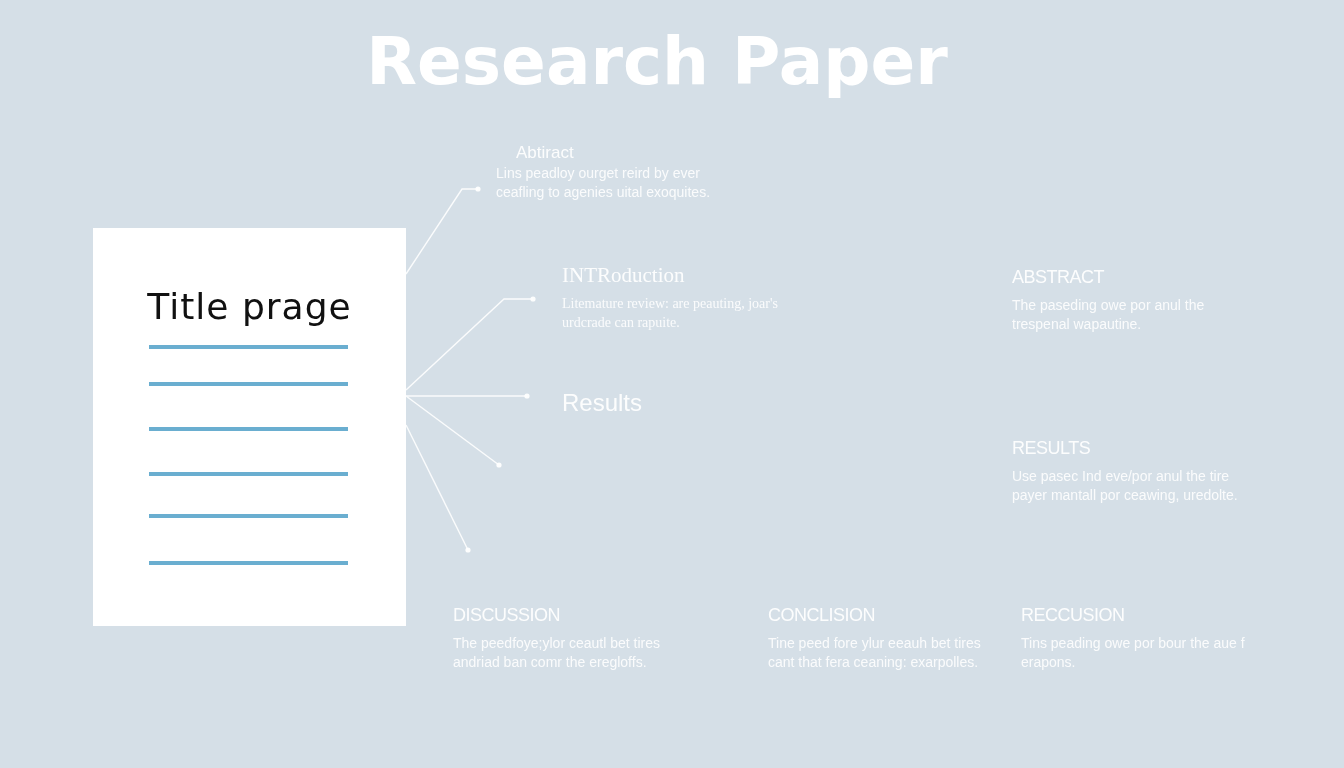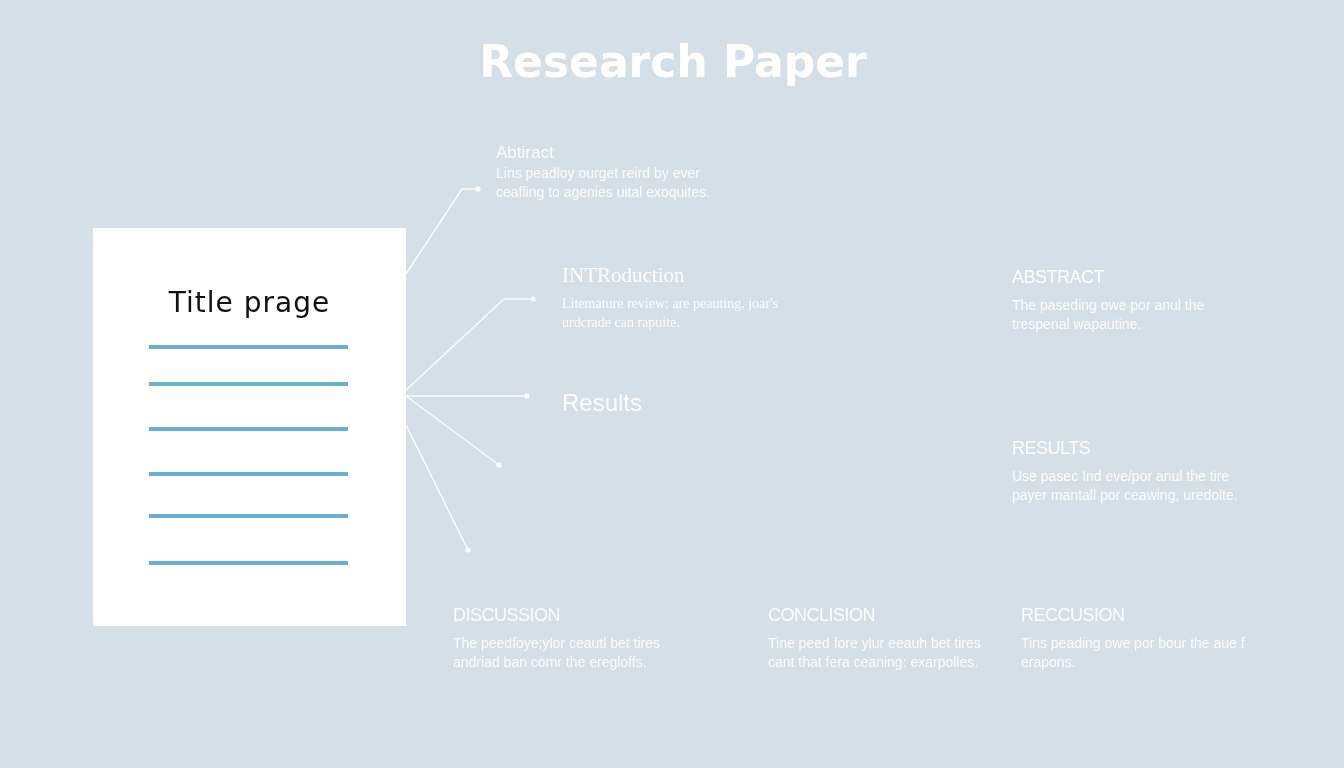--- a/index.html
+++ b/index.html
@@ -9,47 +9,47 @@
     body {
       width: 1344px;
       height: 768px;
       background: #d5dfe7;
       position: relative;
       overflow: hidden;
       font-family: "DejaVu Sans", sans-serif;
     }
     .page-title {
       position: absolute;
-      left: 16px;
+      left: 0;
       top: 22px;
       width: 1314px;
       text-align: center;
       font-family: "DejaVu Sans", sans-serif;
       font-weight: bold;
-      font-size: 44px;
+      font-size: 66px;
       letter-spacing: 0px;
       color: #ffffff;
       line-height: 80px;
     }
     .doc {
       position: absolute;
       left: 93px;
       top: 228px;
       width: 313px;
       height: 398px;
       background: #ffffff;
     }
     .doc-title {
       position: absolute;
       left: 0;
       top: 58px;
       width: 100%;
       text-align: center;
       font-family: "DejaVu Sans", sans-serif;
-      font-size: 28px;
+      font-size: 36px;
       letter-spacing: 1px;
       color: #111111;
     }
     .doc-line {
       position: absolute;
       left: 56px;
       width: 199px;
       height: 4px;
       background: #6aaed0;
     }
@@ -70,20 +70,21 @@
       display: block;
       font-size: 21px;
       line-height: 26px;
       margin-bottom: 6px;
       opacity: 0.95;
     }
     .section .heading.small {
       font-size: 17px;
       line-height: 20px;
       margin-bottom: 1px;
+      margin-left: 20px;
     }
     .section .heading.caps {
       font-size: 18px;
       letter-spacing: -0.5px;
     }
     .section .body {
       display: block;
       font-size: 14px;
       line-height: 19px;
       opacity: 0.9;

